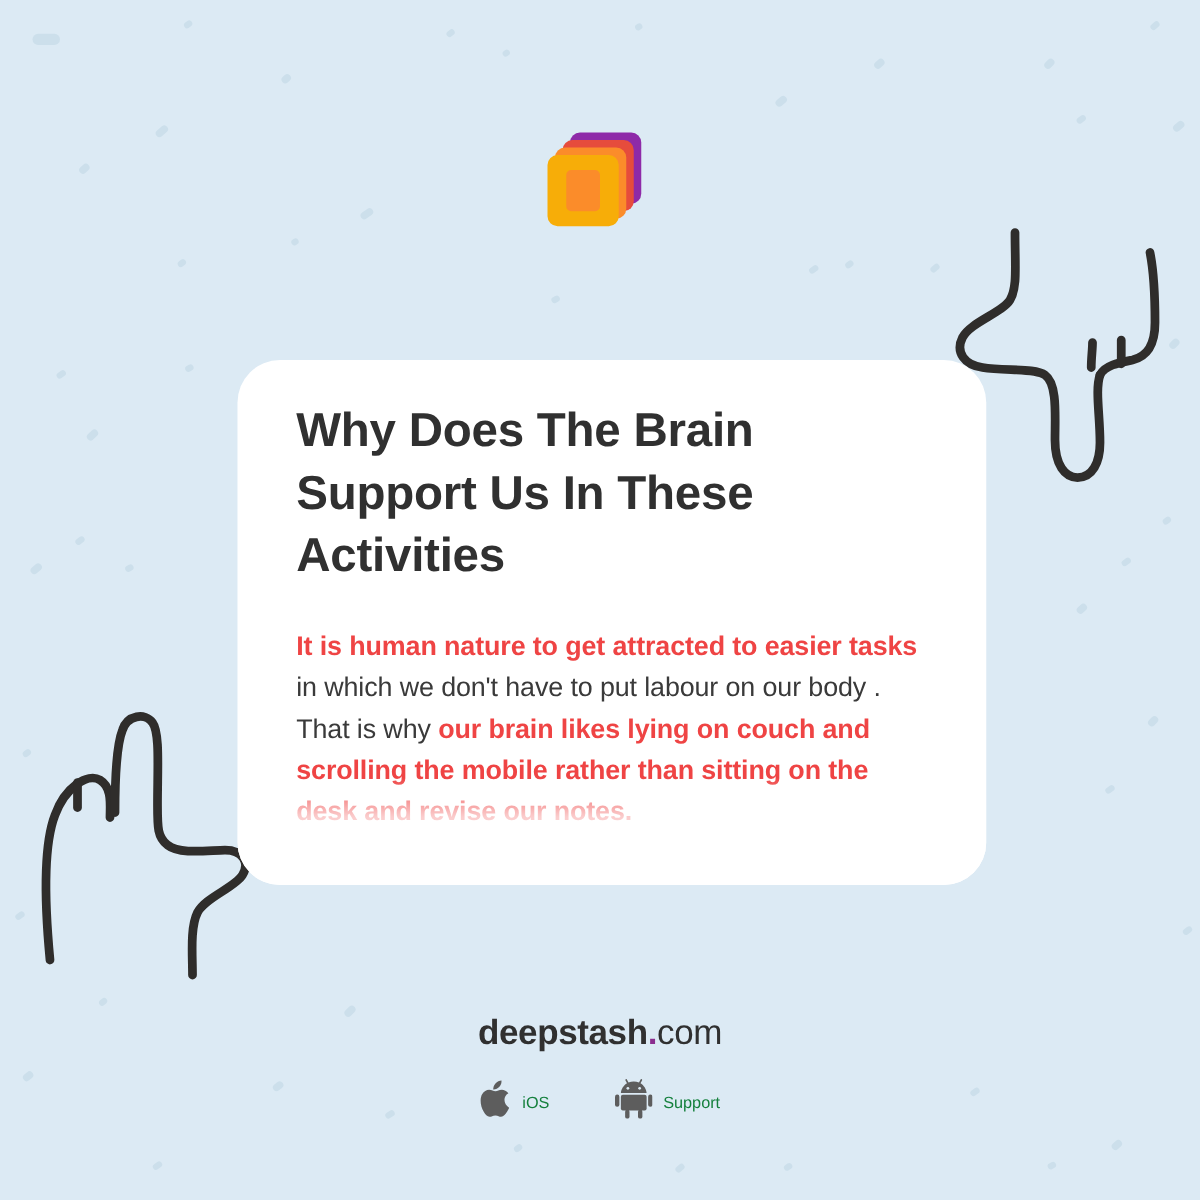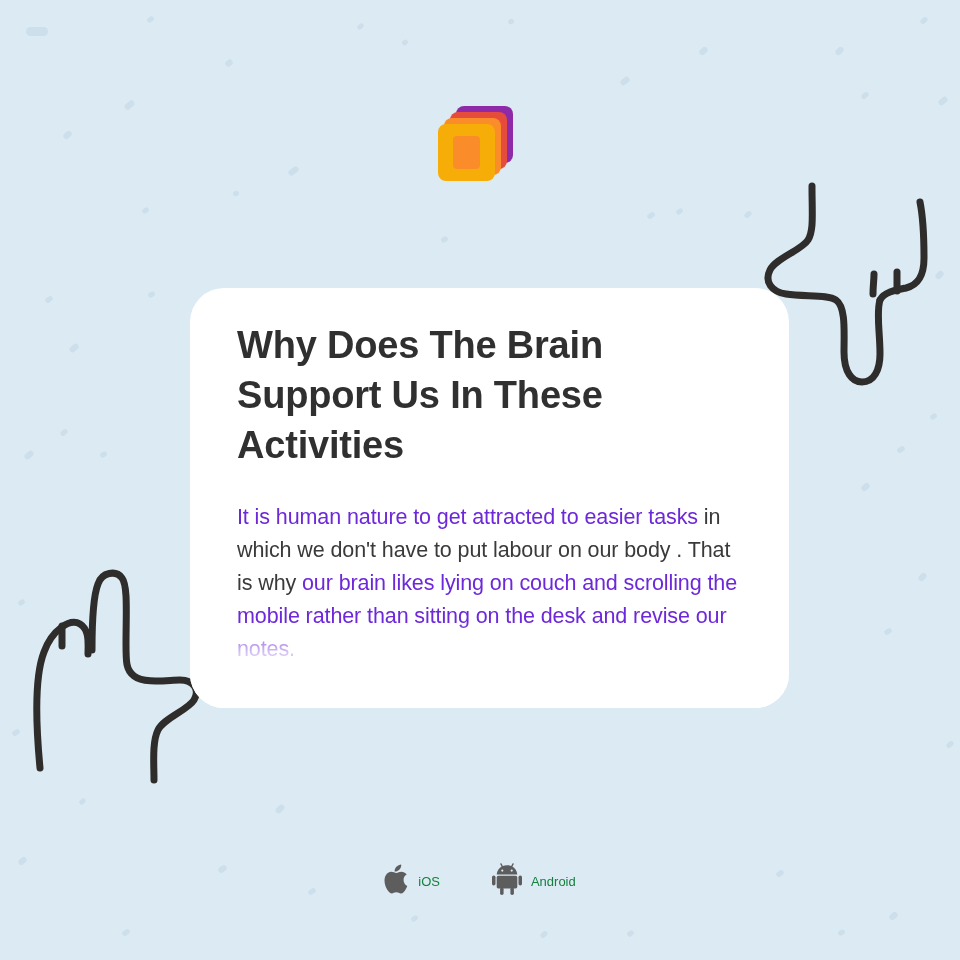--- a/index.html
+++ b/index.html
@@ -73,21 +73,21 @@
     padding-top: 2px;
   }
   #card-body {
     margin: 0;
     padding-top: 31px;
     font-size: 21.5px;
     line-height: 33px;
     color: #3a3a3a;
     letter-spacing: -0.1px;
   }
-  #card-body b { color: #6d28d9; font-weight: normal; text-align: center; }
+  #card-body b { color: #ef4444; font-weight: bold; text-align: center; }
   #fade {
     position: absolute;
     left: 0;
     bottom: 0;
     width: 599px;
     height: 86px;
     background: linear-gradient(to bottom, rgba(255,255,255,0) 0%, rgba(255,255,255,0.72) 36%, #ffffff 72%);
     pointer-events: none;
   }
 
@@ -230,20 +230,21 @@
     <div id="card-inner">
       <h1 id="card-title">Why Does The Brain Support Us In These Activities</h1>
       <p id="card-body">
         <b>It is human nature to get attracted to easier tasks</b><span> in which we don't have to put labour on our body . That is why </span><b>our brain likes lying on couch and scrolling the mobile rather than sitting on the desk and revise our notes.</b>
       </p>
     </div>
     <div id="fade"></div>
   </div>
 
 
+  <div id="wordmark"><span class="ds-name">deepstash</span><span class="ds-dot">.</span><span class="ds-tld">com</span></div>
 
   <div id="stores">
     <div class="store">
       <span>
         <svg width="25" height="30" viewBox="0 0 25 30">
           <path fill="#5d5d5d" d="M17.2 0.4c0.2 1.9-0.6 3.7-1.7 5-1.2 1.3-3.1 2.3-4.9 2.2-0.2-1.8 0.7-3.7 1.8-4.9C13.6 1.4 15.6 0.4 17.2 0.4z"></path>
           <path fill="#5d5d5d" d="M23.3 22.1c-0.6 1.4-0.9 2-1.7 3.3-1.1 1.8-2.7 4-4.7 4-1.7 0-2.2-1.1-4.6-1.1-2.4 0-2.9 1.1-4.6 1.1-2 0-3.5-2-4.6-3.8C0.1 20.6-0.2 14.6 1.7 11.4c1.4-2.3 3.5-3.6 5.6-3.6 2.1 0 3.4 1.2 5.1 1.2 1.7 0 2.7-1.2 5.1-1.2 1.8 0 3.8 1 5.2 2.7C18.1 13.1 18.8 19.7 23.3 22.1z"></path>
         </svg>
       </span>
       <span class="store-label">iOS</span>
@@ -254,17 +255,17 @@
           <path fill="#5d5d5d" d="M9.5 0.6l1.3 2.4C12.1 2.5 13.5 2.2 15 2.2c1.5 0 2.9 0.3 4.2 0.8l1.3-2.4c0.2-0.3 0.6-0.4 0.9-0.3 0.3 0.2 0.4 0.6 0.3 0.9l-1.3 2.3C23 5.1 25.1 8 25.3 11.4H4.7C4.9 8 7 5.1 9.6 3.5L8.3 1.2C8.2 0.9 8.3 0.5 8.6 0.3 8.9 0.2 9.3 0.3 9.5 0.6z"></path>
           <circle fill="#dceaf4" cx="10.3" cy="7.6" r="1.1"></circle>
           <circle fill="#dceaf4" cx="19.7" cy="7.6" r="1.1"></circle>
           <rect fill="#5d5d5d" x="4.7" y="12.8" width="20.6" height="12.6" rx="1.6"></rect>
           <rect fill="#5d5d5d" x="0" y="12.6" width="3.5" height="9.8" rx="1.7"></rect>
           <rect fill="#5d5d5d" x="26.5" y="12.6" width="3.5" height="9.8" rx="1.7"></rect>
           <rect fill="#5d5d5d" x="8.1" y="24.6" width="3.5" height="7.4" rx="1.7"></rect>
           <rect fill="#5d5d5d" x="18.4" y="24.6" width="3.5" height="7.4" rx="1.7"></rect>
         </svg>
       </span>
-      <span class="store-label">Android</span>
+      <span class="store-label">Support</span>
     </div>
   </div>
 
 </div>
 
 </body></html>

